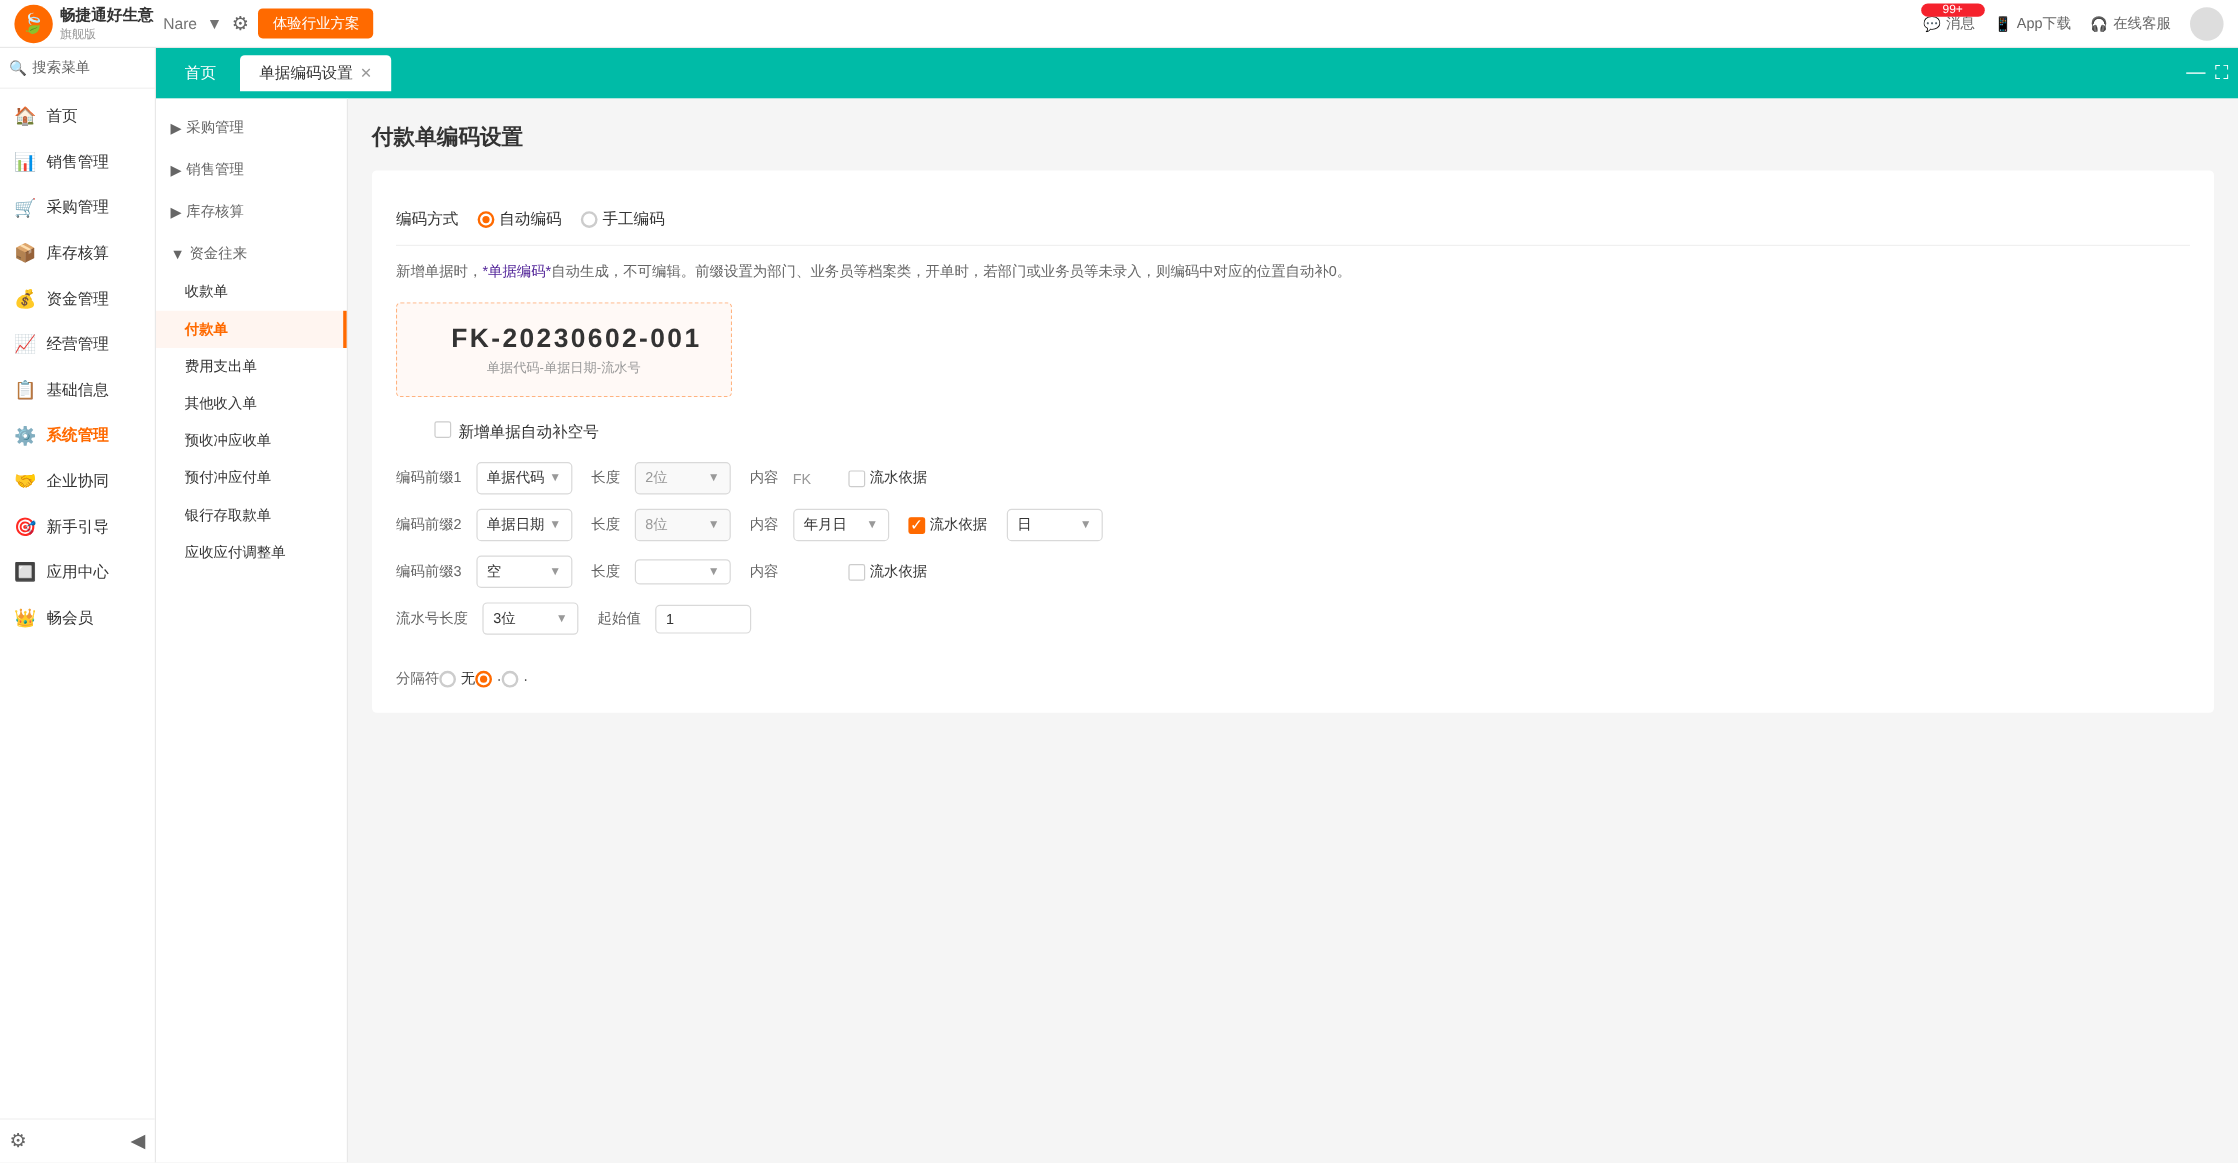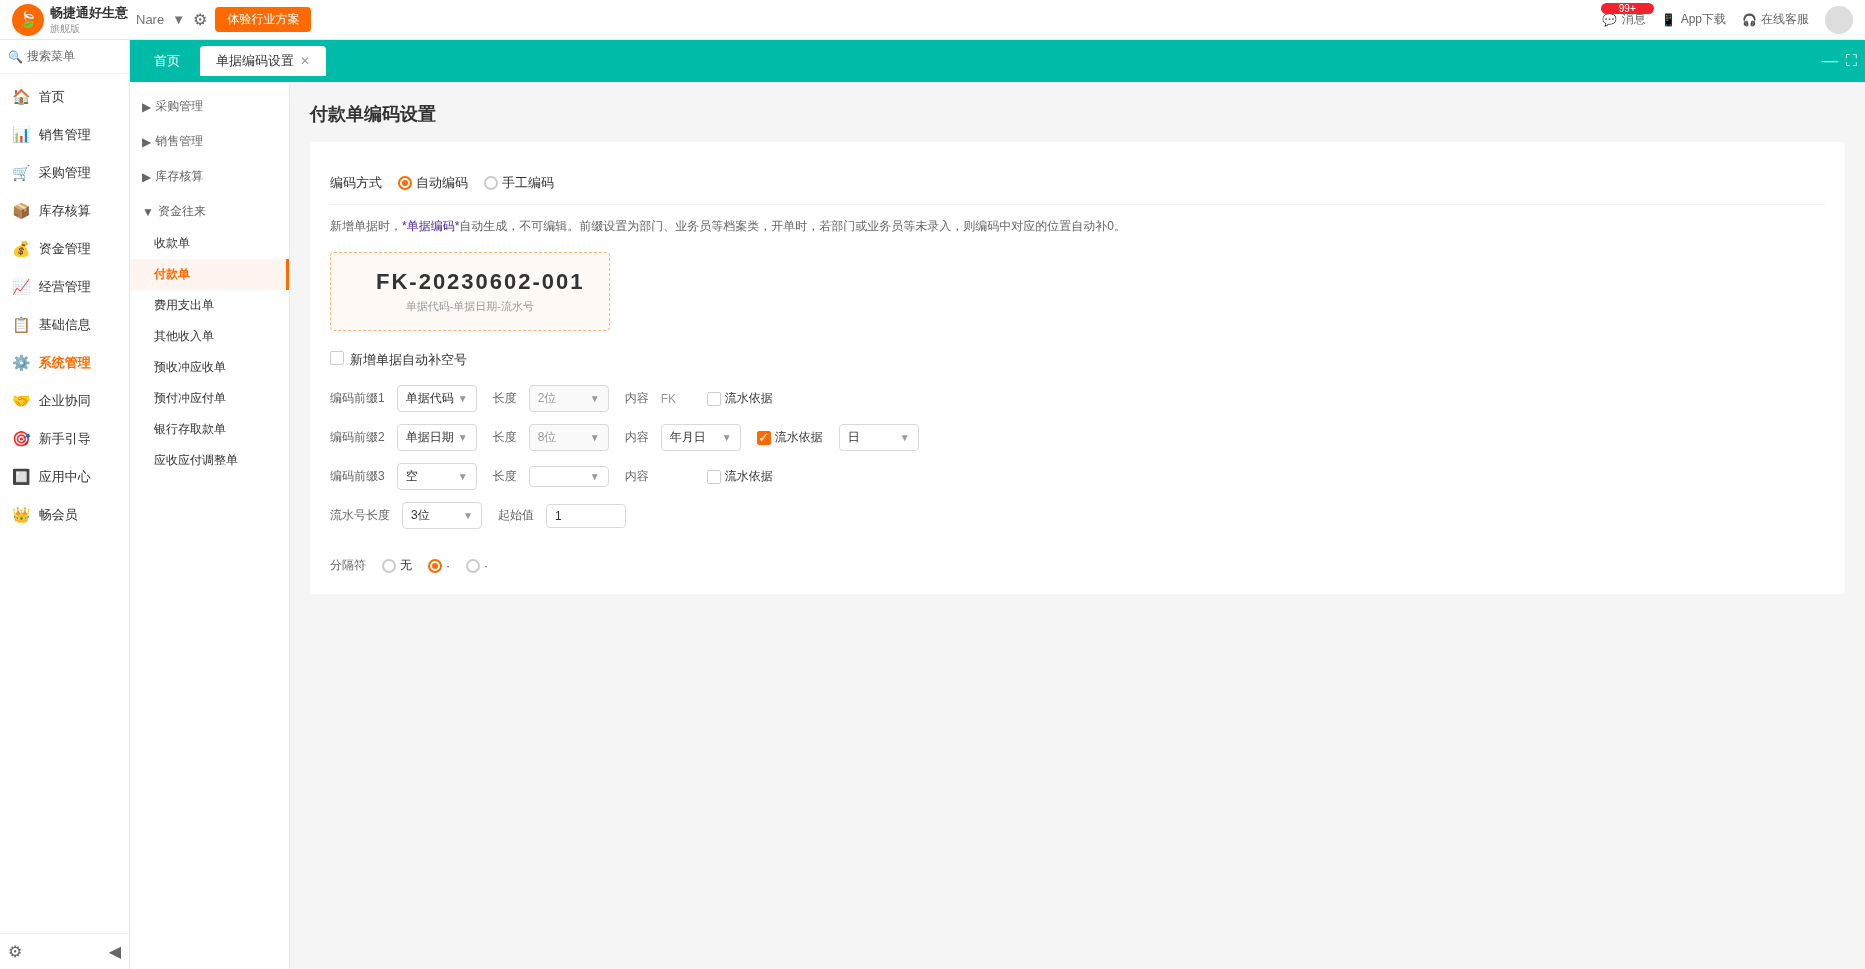--- a/index.html
+++ b/index.html
@@ -178,21 +178,21 @@
       background: #fff9f6;
       border-radius: 4px;
       padding: 16px 24px;
       display: inline-block;
       margin-bottom: 20px;
     }
     .code-preview-main { font-size: 22px; font-weight: bold; color: #333; letter-spacing: 2px; margin-left: 21px; }
     .code-preview-sub { font-size: 11px; color: #999; margin-top: 4px; text-align: center; }
 
     
-    .checkbox-row { display: flex; align-items: flex-start; gap: 6px; margin-bottom: 16px; }
+    .checkbox-row { display: flex; align-items: flex-start; gap: 6px; margin-bottom: 16px; margin-left: 32px; }
     .checkbox-box {
       width: 14px; height: 14px;
       border: 1px solid #ccc;
       border-radius: 2px;
       cursor: pointer;
     }
     .checkbox-label { font-size: 13px; color: #333; }
 
     
     .form-rows { display: flex; flex-direction: column; gap: 12px; }
@@ -231,21 +231,21 @@
       width: 14px; height: 14px;
       border: 1px solid #ccc;
       border-radius: 2px;
       cursor: pointer;
       display: flex; align-items: center; justify-content: center;
     }
     .checkbox-inline-box.checked { background: #ff6a00; border-color: #ff6a00; color: #fff; }
     .checkbox-inline-label { font-size: 12px; color: #333; }
 
     
-    .separator-row { display: flex; align-items: center; gap: 16px; margin-top: 16px; }
+    .separator-row { display: flex; align-items: center; gap: 0; margin-top: 16px; }
     .separator-label { font-size: 12px; color: #666; }
     .radio-sep { display: flex; align-items: center; gap: 4px; font-size: 12px; color: #333; cursor: pointer; }
 
     
     .bottom-bar {
       height: 52px;
       background: #fff;
       border-top: 1px solid #e8e8e8;
       display: flex;
       align-items: center;

